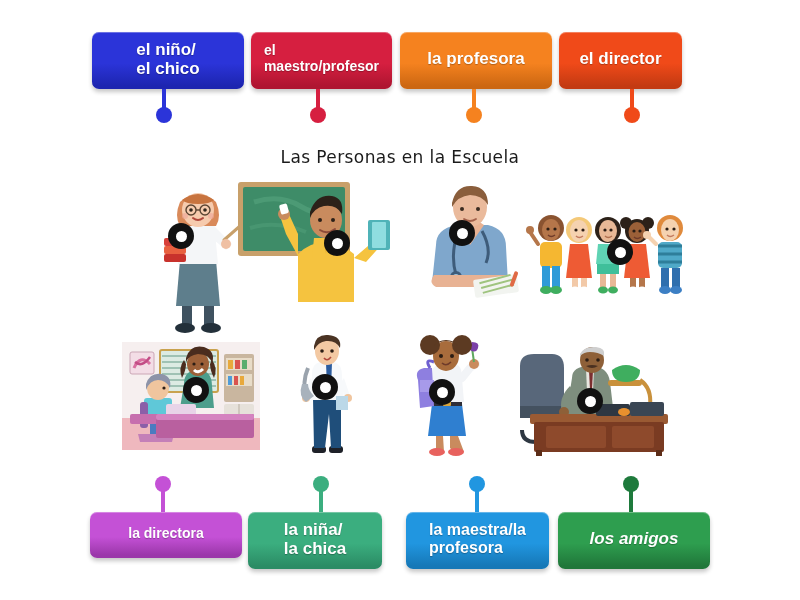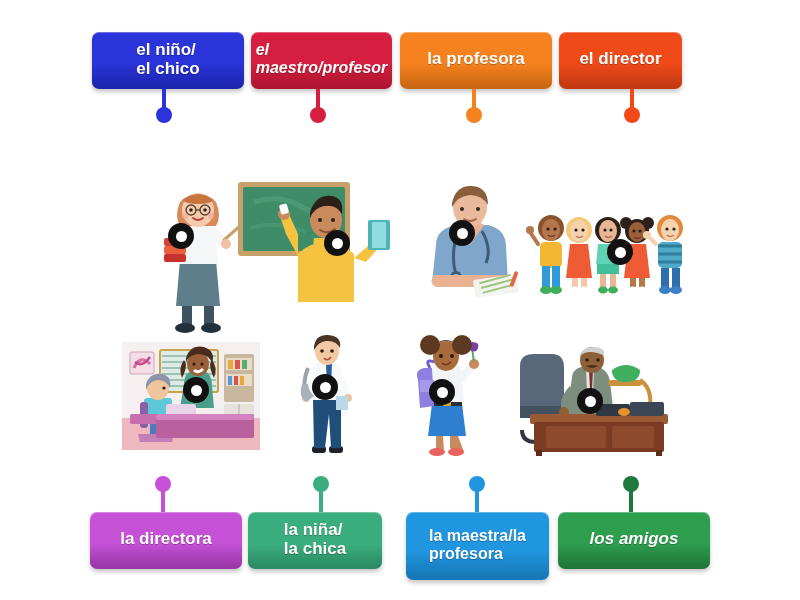--- a/index.html
+++ b/index.html
@@ -352,31 +352,32 @@
 
   <div class="marker" style="left:181px;top:236px;"></div>
   <div class="marker" style="left:337px;top:243px;"></div>
   <div class="marker" style="left:462px;top:233px;"></div>
   <div class="marker" style="left:620px;top:252px;"></div>
   <div class="marker" style="left:196px;top:390px;"></div>
   <div class="marker" style="left:325px;top:387px;"></div>
   <div class="marker" style="left:442px;top:392px;"></div>
   <div class="marker" style="left:590px;top:401px;"></div>
 
+  <div id="activity-title" style="top:147px;">Las Personas en la Escuela</div>
 
   <div id="top-labels">
       <div class="chip" style="left: 92px; top: 32px; width: 152px; height: 57px; font-size: 17px; background: linear-gradient(rgb(43, 52, 217) 0%, rgb(43, 52, 217) 58%, rgb(29, 37, 176) 100%); border-bottom: 3px solid rgb(29, 37, 176);">
         <span class="chip-text">el niño/
 el chico</span>
       </div>
       <div class="pin down" style="left: 156px; width: 16px; top: 89px; height: 34px;">
         <div class="stem" style="height: 26px; background: rgb(43, 52, 217);"></div>
         <div class="ball" style="background: rgb(43, 52, 217);"></div>
       </div>
-      <div class="chip" style="left: 251px; top: 32px; width: 141px; height: 57px; font-size: 16px; background: linear-gradient(rgb(214, 31, 64) 0%, rgb(214, 31, 64) 58%, rgb(175, 21, 49) 100%); border-bottom: 3px solid rgb(175, 21, 49); font-style: italic;">
+      <div class="chip" style="left: 251px; top: 32px; width: 141px; height: 57px; font-size: 14px; background: linear-gradient(rgb(214, 31, 64) 0%, rgb(214, 31, 64) 58%, rgb(175, 21, 49) 100%); border-bottom: 3px solid rgb(175, 21, 49);">
         <span class="chip-text">el
 maestro/profesor</span>
       </div>
       <div class="pin down" style="left: 310px; width: 16px; top: 89px; height: 34px;">
         <div class="stem" style="height: 26px; background: rgb(214, 31, 64);"></div>
         <div class="ball" style="background: rgb(214, 31, 64);"></div>
       </div>
       <div class="chip" style="left: 400px; top: 32px; width: 152px; height: 57px; font-size: 17px; background: linear-gradient(rgb(245, 130, 31) 0%, rgb(245, 130, 31) 58%, rgb(204, 103, 18) 100%); border-bottom: 3px solid rgb(204, 103, 18);">
         <span class="chip-text">la profesora</span>
       </div>
@@ -386,36 +387,36 @@
       </div>
       <div class="chip" style="left: 559px; top: 32px; width: 123px; height: 57px; font-size: 17px; background: linear-gradient(rgb(240, 74, 25) 0%, rgb(240, 74, 25) 58%, rgb(195, 58, 18) 100%); border-bottom: 3px solid rgb(195, 58, 18);">
         <span class="chip-text">el director</span>
       </div>
       <div class="pin down" style="left: 624px; width: 16px; top: 89px; height: 34px;">
         <div class="stem" style="height: 26px; background: rgb(240, 74, 25);"></div>
         <div class="ball" style="background: rgb(240, 74, 25);"></div>
       </div>
     </div>
   <div id="bottom-labels">
-      <div class="chip" style="left: 90px; top: 512px; width: 152px; height: 57px; font-size: 17px; background: linear-gradient(rgb(196, 81, 214) 0%, rgb(196, 81, 214) 58%, rgb(155, 55, 170) 100%); border-bottom: 3px solid rgb(155, 55, 170);">
+      <div class="chip" style="left: 90px; top: 512px; width: 152px; height: 46px; font-size: 14px; background: linear-gradient(rgb(196, 81, 214) 0%, rgb(196, 81, 214) 58%, rgb(155, 55, 170) 100%); border-bottom: 3px solid rgb(155, 55, 170);">
         <span class="chip-text">la directora</span>
       </div>
       <div class="pin up" style="left: 155px; width: 16px; top: 476px; height: 36px;">
         <div class="stem" style="height: 28px; background: rgb(196, 81, 214);"></div>
         <div class="ball" style="background: rgb(196, 81, 214);"></div>
       </div>
       <div class="chip" style="left: 248px; top: 512px; width: 134px; height: 57px; font-size: 17px; background: linear-gradient(rgb(59, 174, 127) 0%, rgb(59, 174, 127) 58%, rgb(43, 140, 101) 100%); border-bottom: 3px solid rgb(43, 140, 101);">
         <span class="chip-text">la niña/
 la chica</span>
       </div>
       <div class="pin up" style="left: 313px; width: 16px; top: 476px; height: 36px;">
         <div class="stem" style="height: 28px; background: rgb(59, 174, 127);"></div>
         <div class="ball" style="background: rgb(59, 174, 127);"></div>
       </div>
-      <div class="chip" style="left: 406px; top: 512px; width: 143px; height: 68px; font-size: 16px; background: linear-gradient(rgb(33, 150, 224) 0%, rgb(33, 150, 224) 58%, rgb(22, 120, 183) 100%); border-bottom: 3px solid rgb(22, 120, 183);">
+      <div class="chip" style="left: 406px; top: 512px; width: 143px; height: 57px; font-size: 16px; background: linear-gradient(rgb(33, 150, 224) 0%, rgb(33, 150, 224) 58%, rgb(22, 120, 183) 100%); border-bottom: 3px solid rgb(22, 120, 183);">
         <span class="chip-text">la maestra/la
 profesora</span>
       </div>
       <div class="pin up" style="left: 469px; width: 16px; top: 476px; height: 36px;">
         <div class="stem" style="height: 28px; background: rgb(33, 150, 224);"></div>
         <div class="ball" style="background: rgb(33, 150, 224);"></div>
       </div>
       <div class="chip" style="left: 558px; top: 512px; width: 152px; height: 57px; font-size: 17px; background: linear-gradient(rgb(46, 158, 79) 0%, rgb(46, 158, 79) 58%, rgb(32, 119, 58) 100%); border-bottom: 3px solid rgb(32, 119, 58); font-style: italic;">
         <span class="chip-text">los amigos</span>
       </div>

